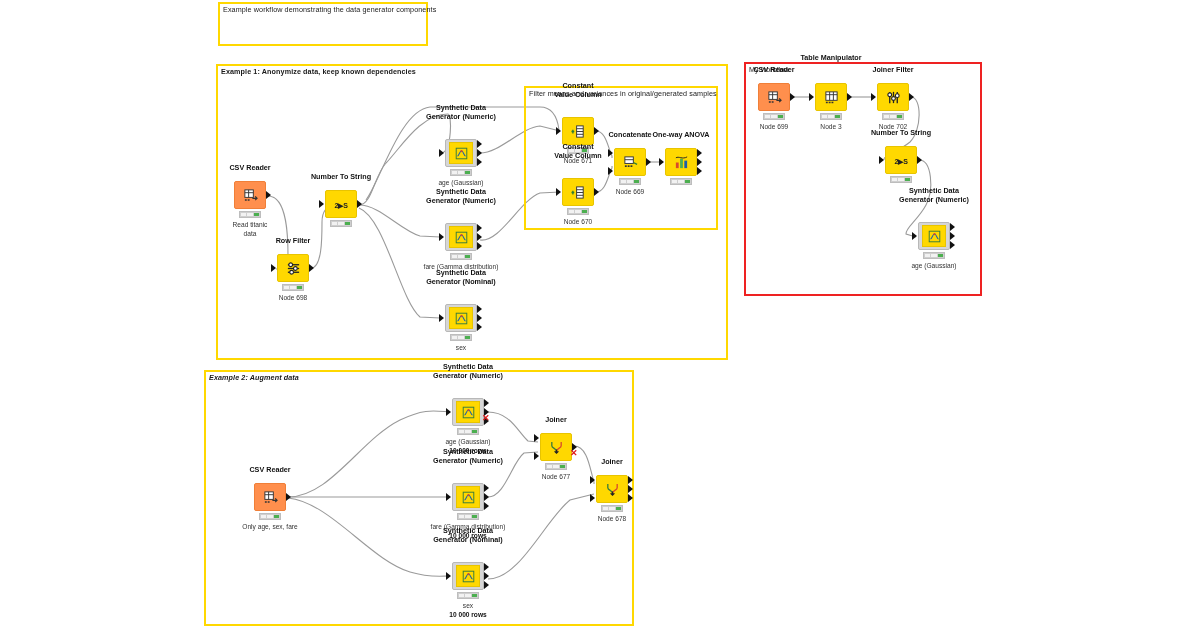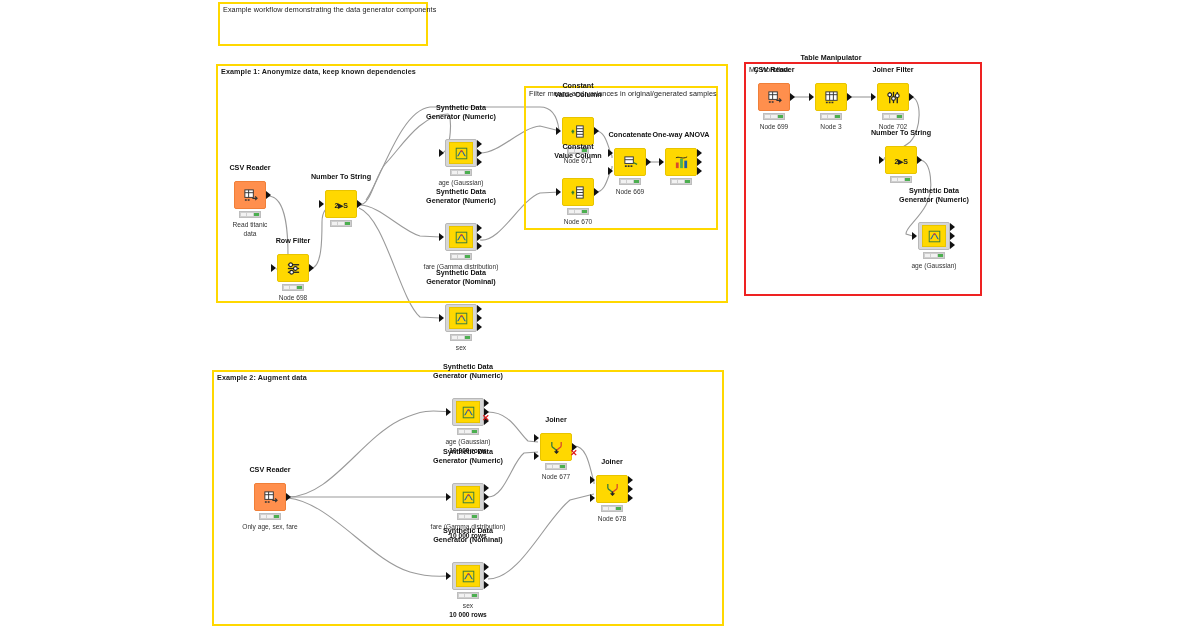--- a/index.html
+++ b/index.html
@@ -109,30 +109,30 @@
       <path d="M 288,498 C 330,502 370,560 410,572 C 430,578 440,576 450,576" fill="none" stroke="#9a9a9a" stroke-width="1.1"></path>
       <path d="M 488,412 C 510,412 518,432 528,441 L 538,442" fill="none" stroke="#9a9a9a" stroke-width="1.1"></path>
       <path d="M 488,497 C 505,497 512,462 524,453 L 538,452" fill="none" stroke="#9a9a9a" stroke-width="1.1"></path>
       <path d="M 574,446 C 588,446 590,470 594,482 L 594,484" fill="none" stroke="#9a9a9a" stroke-width="1.1"></path>
       <path d="M 488,579 C 520,579 545,520 570,500 L 594,494" fill="none" stroke="#9a9a9a" stroke-width="1.1"></path>
     </svg>
   <div id="anno-layer">
       <div class="anno" style="left: 218px; top: 2px; width: 210px; height: 44px; border: 2px solid rgb(255, 216, 0);">
         <div class="anno-title plain">Example workflow demonstrating the data generator components</div>
       </div>
-      <div class="anno" style="left: 216px; top: 64px; width: 512px; height: 239px; border: 2px solid rgb(255, 216, 0);">
+      <div class="anno" style="left: 216px; top: 64px; width: 512px; height: 296px; border: 2px solid rgb(255, 216, 0);">
         <div class="anno-title">Example 1: Anonymize data, keep known dependencies</div>
       </div>
       <div class="anno" style="left: 524px; top: 86px; width: 194px; height: 144px; border: 2px solid rgb(255, 216, 0);">
         <div class="anno-title plain">Filter means and variances in original/generated samples</div>
       </div>
       <div class="anno" style="left: 744px; top: 62px; width: 238px; height: 234px; border: 2px solid rgb(238, 34, 34);">
         <div class="anno-title plain">My workflow</div>
       </div>
-      <div class="anno" style="left: 212px; top: 370px; width: 512px; height: 256px; border: 2px solid rgb(255, 216, 0);">
+      <div class="anno" style="left: 204px; top: 370px; width: 430px; height: 256px; border: 2px solid rgb(255, 216, 0); font-style: italic;">
         <div class="anno-title">Example 2: Augment data</div>
       </div>
     </div>
   <div id="node-layer">
       <div class="node" style="left: 250px; top: 195px;">
         <div class="nlabel" style="bottom: 23px;">CSV Reader</div>
         <div class="nbody orange">
           <span class="glyph">
             <svg width="15" height="15" viewBox="0 0 16 16">
               <rect x="2" y="2" width="9" height="8" fill="#fff" stroke="#333" stroke-width="1"></rect>

